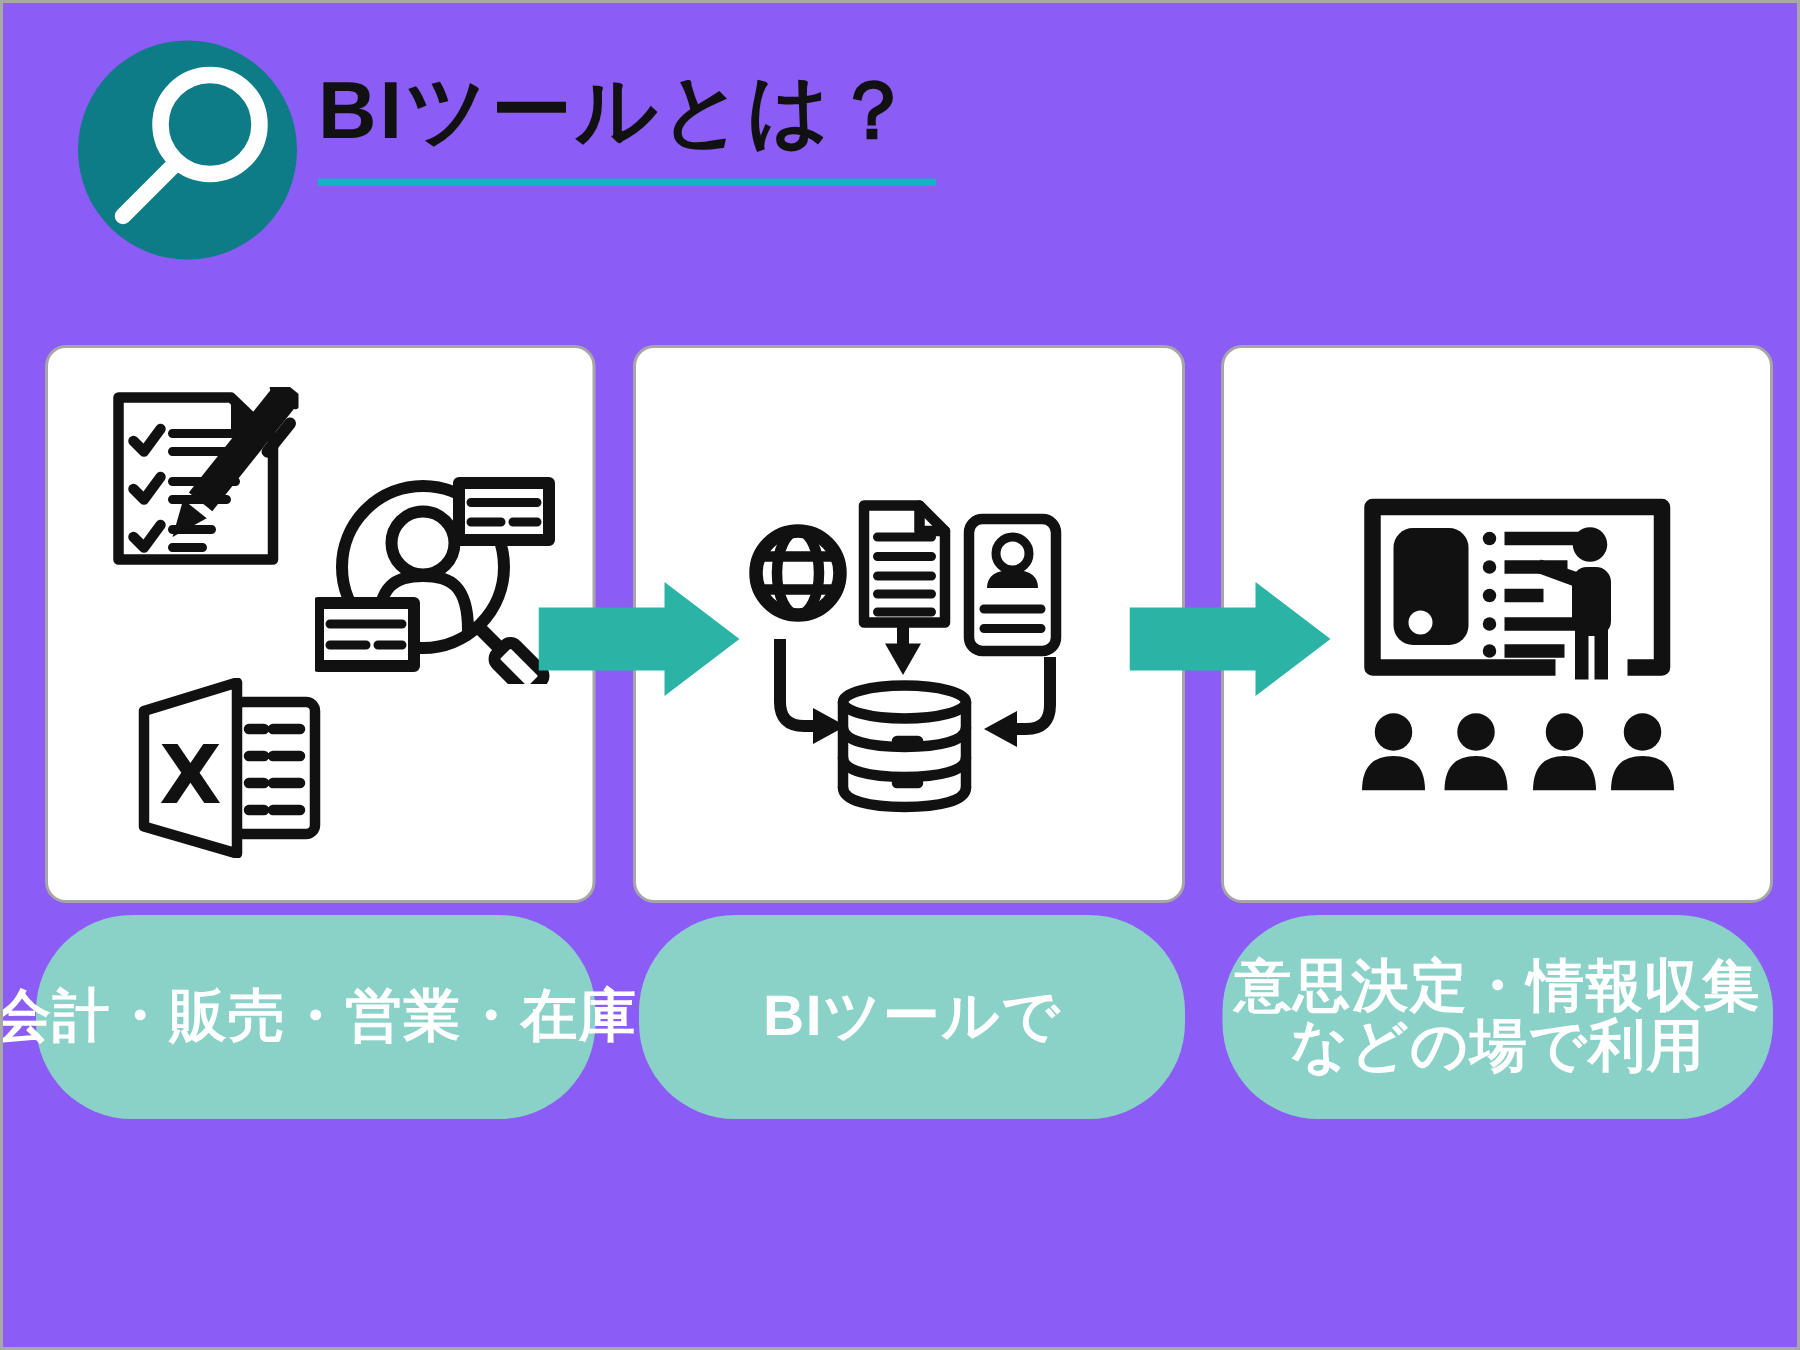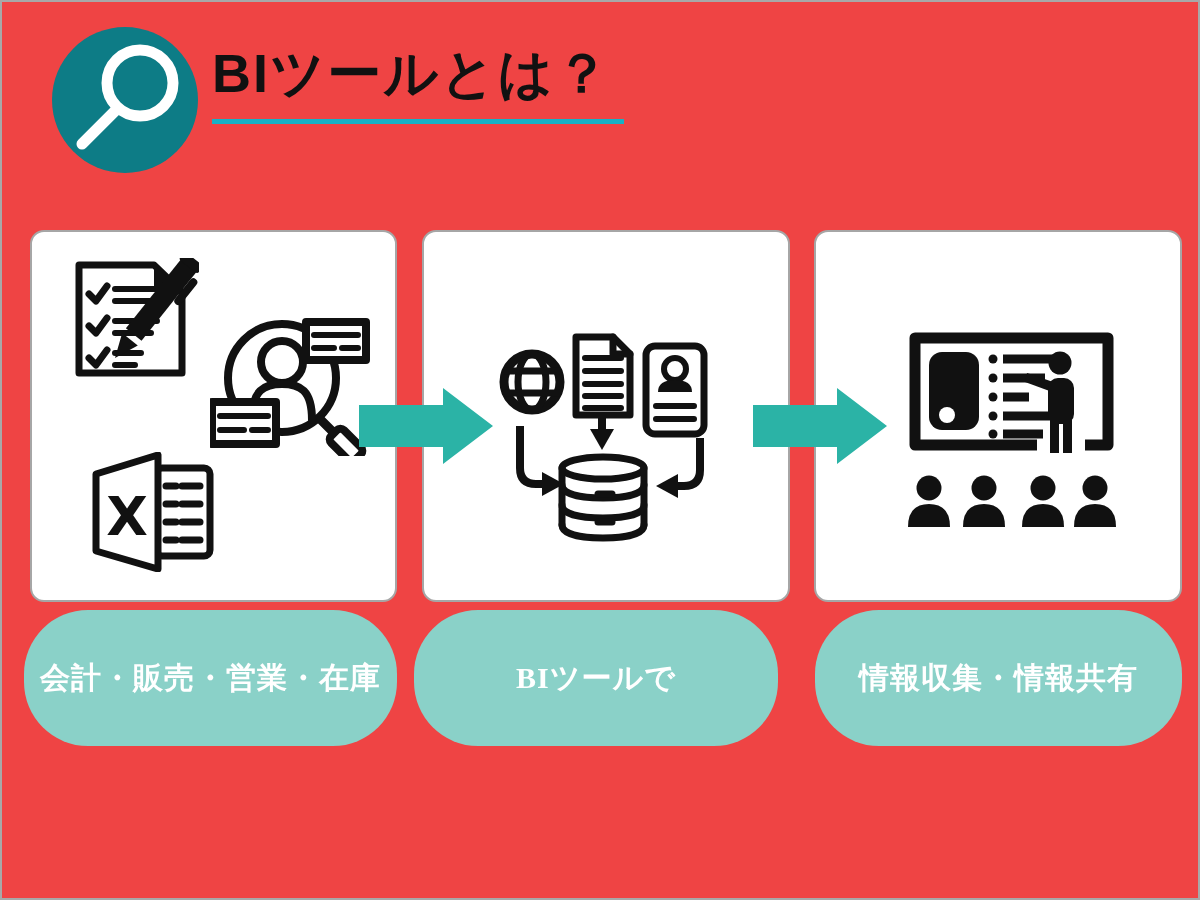--- a/index.html
+++ b/index.html
@@ -1,18 +1,18 @@
 <!DOCTYPE html>
 <html style="--accent-dark: #0d7c86; --underline: #17b1c5; --arrow: #2bb3a6; --pill-bg: #8ad1c8; --pill-text: #ffffff; --icon-color: #111111; --card-border: #a6a6a6; --frame-border: #a8a8a8;"><head>
 <meta charset="utf-8">
 <style>
   html,body{margin:0;padding:0;background:#e8e8e8;}
   .page{
     position:relative;width:1200px;height:900px;box-sizing:border-box;
-    background:#ef4444;border:2px solid var(--frame-border,#a8a8a8);
+    background:#8b5cf6;border:2px solid var(--frame-border,#a8a8a8);
     font-family:"Liberation Sans",sans-serif;overflow:hidden;
   }
   
   .badge{
     position:absolute;left:50px;top:25px;width:146px;height:146px;border-radius:50%;
     background:var(--accent-dark,#0d7c86);
   }
   .badge svg{position:absolute;left:0;top:0;}
   .title{
     position:absolute;left:210px;top:36px;margin:0;
@@ -34,25 +34,25 @@
   
   .flow-arrow{position:absolute;top:386px;width:134px;height:76px;z-index:5;}
   #flow-arrow-1{left:357px;}
   #flow-arrow-2{left:751px;}
   .flow-arrow polygon{fill:var(--arrow,#2bb3a6);}
   
   .pill{
     position:absolute;top:608px;height:136px;border-radius:64px;
     background:var(--pill-bg,#8ad1c8);
     display:flex;flex-direction:column;align-items:center;justify-content:center;
-    color:var(--pill-text,#ffffff);font-weight:bold;font-size:30px;line-height:40px;
+    color:var(--pill-text,#ffffff);font-weight:bold;font-size:38px;line-height:40px;
     letter-spacing:1px;white-space:nowrap;
   }
   #pill-1{left:22px;width:373px;}
-  #pill-2{left:412px;width:364px;font-family:Liberation Serif, serif;}
+  #pill-2{left:424px;width:364px;}
   #pill-3{left:813px;width:367px;}
   
   .sk{stroke:var(--icon-color,#111);fill:none;stroke-width:7;stroke-linecap:round;stroke-linejoin:round;}
   .skw{stroke:var(--icon-color,#111);fill:#fff;stroke-width:7;stroke-linecap:round;stroke-linejoin:round;}
   .fl{fill:var(--icon-color,#111);stroke:none;}
   .wh{fill:#fff;stroke:none;}
   .w6{stroke-width:6;} .w8{stroke-width:8;} .w9{stroke-width:9;} .w11{stroke-width:11;}
 </style>
 </head>
 <body>
@@ -199,16 +199,17 @@
     <polygon points="0,17 84,17 84,0 134,38 84,76 84,59 0,59"></polygon>
   </svg>
 
   <div class="pill" id="pill-1">
     <span>会計・販売・営業・在庫</span>
   </div>
   <div class="pill" id="pill-2">
     <span>BIツールで</span>
   </div>
   <div class="pill" id="pill-3">
-    <span>情報収集・情報共有</span>
+    <span>意思決定・情報収集</span>
+    <span>などの場で利用</span>
   </div>
 
 </div>
 
 </body></html>

